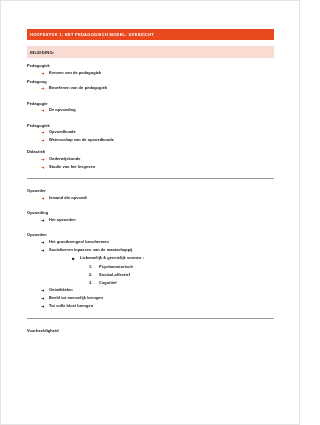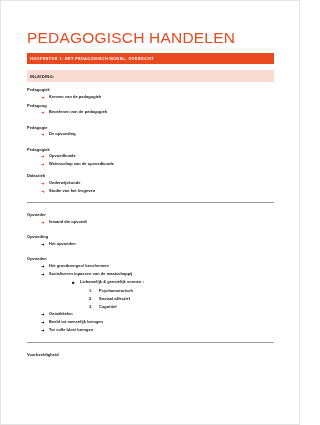--- a/index.html
+++ b/index.html
@@ -115,21 +115,20 @@
     margin: 8px 0 9px 0;
     width: 247px;
   }
 </style>
 </head>
 <body>
 
 <div class="page">
   <div class="content">
 
-    <h1 class="doc-title">PEDAGOGISCH HANDELEN</h1>
 
     <div class="chapter-banner">HOOFDSTUK 1: HET PEDAGOGISCH MODEL: OVERZICHT</div>
 
     <div class="section-band">INLEIDING:</div>
 
     <div>
       <div class="term">Pedagogiek</div>
       <div class="bullet-row lvl1">
         <span class="bullet-glyph">➜</span>
         <span class="bullet-text">Kennen van de pedagogiek</span>

